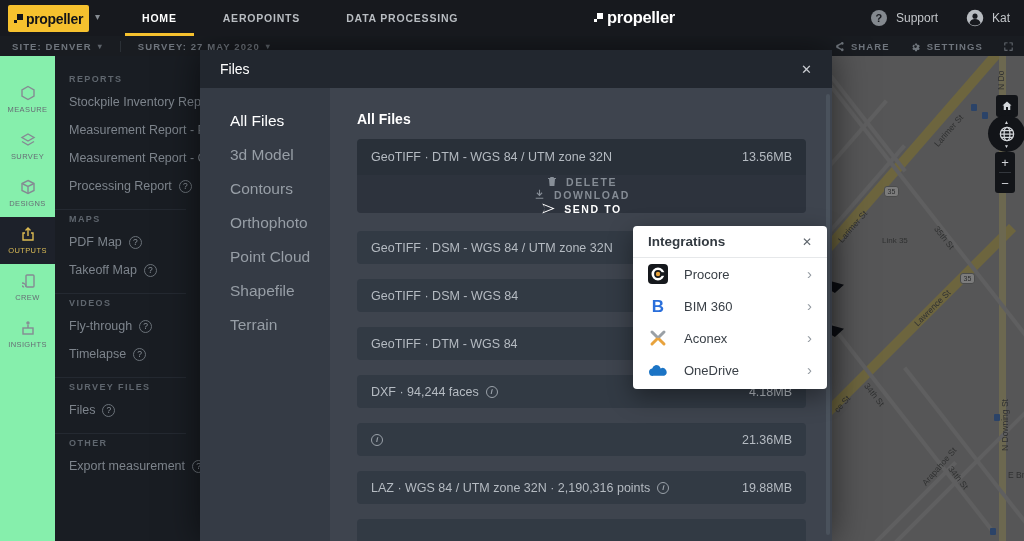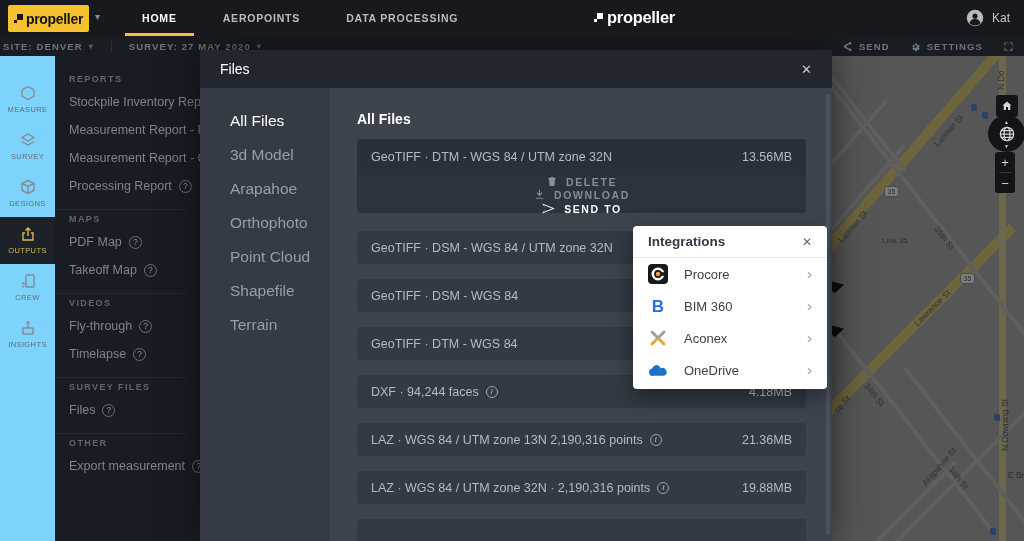--- a/index.html
+++ b/index.html
@@ -29,28 +29,28 @@
   .q-circle{width:16px;height:16px;border-radius:50%;background:#84898f;color:#17191e;font-size:11px;font-weight:bold;
     display:flex;align-items:center;justify-content:center;}
   .q-circle::before{content:"?";}
   .support-label{color:#c3c6ca;font-size:12px;}
   .user-group{position:absolute;right:14px;top:0;height:36px;display:flex;align-items:center;gap:8px;cursor:pointer;}
   .user-label{color:#c3c6ca;font-size:12px;}
 
   
   .toolbar{position:absolute;top:36px;left:0;right:0;height:20px;background:#191c21;z-index:5;
     display:flex;align-items:center;font-size:9.5px;font-weight:bold;letter-spacing:1.1px;color:#6f757d;}
-  .tb-left{display:flex;align-items:center;gap:7px;padding-left:3px;}
+  .tb-left{display:flex;align-items:center;gap:7px;padding-left:12px;}
   .tb-sep{width:1px;height:11px;background:#2b3036;margin:0 10px;}
   .tb-right{margin-left:auto;display:flex;align-items:center;gap:20px;padding-right:10px;}
   .tb-btn{display:flex;align-items:center;gap:6px;cursor:pointer;}
   .tb-caret{font-size:8px;color:#5d636a;}
 
   
-  .sidebar{position:absolute;top:56px;left:0;width:55px;bottom:0;background:#7dd3fc;z-index:6;padding-top:20px;}
+  .sidebar{position:absolute;top:56px;left:0;width:55px;bottom:0;background:#86efac;z-index:6;padding-top:20px;}
   .sb-item{width:55px;height:47px;display:flex;flex-direction:column;align-items:center;justify-content:center;gap:4px;cursor:pointer;}
   .sb-item .sb-label{font-size:7.5px;letter-spacing:0.4px;color:#676d75;}
   .sb-item svg{stroke:#858b93;}
   .sb-item.active{background:#1d212a;}
   .sb-item.active svg{stroke:#dcba52;}
   .sb-item.active .sb-label{color:#d9ba55;}
 
   
   .panel{position:absolute;top:56px;left:55px;width:145px;bottom:0;background:#191d23;z-index:4;
     padding:14px 0 0 14px;overflow:hidden;}
@@ -143,20 +143,24 @@
       <div class="tab">AEROPOINTS</div>
       <div class="tab">DATA PROCESSING</div>
     </div>
     <div class="center-logo">
       <span class="logo-mark white">
           <i></i>
           <i></i>
         </span>
       <span class="clg-text">propeller</span>
     </div>
+    <div class="support-group">
+      <span class="q-circle"></span>
+      <span class="support-label">Support</span>
+    </div>
     <div class="user-group">
       <svg width="18" height="18" viewBox="0 0 24 24">
           <circle cx="12" cy="12" r="11" fill="#b7bbc0"></circle>
           <circle cx="12" cy="9.5" r="3.4" fill="#17191e"></circle>
           <path d="M4.5 19a7.8 7.8 0 0 1 15 0 11 11 0 0 1-15 0z" fill="#17191e"></path>
         </svg>
       <span class="user-label">Kat</span>
     </div>
   </div>
 
@@ -170,21 +174,21 @@
       <div class="tb-btn">
         <span>SURVEY: 27 MAY 2020</span>
         <span class="caret tb-caret"></span>
       </div>
     </div>
     <div class="tb-right">
       <div class="tb-btn">
         <svg width="11" height="11" viewBox="0 0 24 24">
             <path fill="#70767d" d="M18 8a3 3 0 1 0-2.9-3.8L8.6 7.9a3 3 0 1 0 0 8.2l6.5 3.7A3 3 0 1 0 16 17l-6.5-3.7a3 3 0 0 0 0-2.6L16 7a3 3 0 0 0 2 1z"></path>
           </svg>
-        <span>SEND</span>
+        <span>SHARE</span>
       </div>
       <div class="tb-btn">
         <svg width="11" height="11" viewBox="0 0 24 24">
             <path fill="#70767d" d="M19.4 13l2.1-1.2-2-3.5-2.2.6a7 7 0 0 0-1.7-1l-.3-2.3h-4l-.3 2.3a7 7 0 0 0-1.7 1l-2.2-.6-2 3.5L7.1 13a7 7 0 0 0 0 2l-2.1 1.2 2 3.5 2.2-.6a7 7 0 0 0 1.7 1l.3 2.3h4l.3-2.3a7 7 0 0 0 1.7-1l2.2.6 2-3.5L19.4 15a7 7 0 0 0 0-2zM12 15a3 3 0 1 1 0-6 3 3 0 0 1 0 6z"></path>
           </svg>
         <span>SETTINGS</span>
       </div>
       <div class="tb-btn">
         <svg width="11" height="11" viewBox="0 0 24 24">
             <path fill="#70767d" d="M3 3h7v2H5v5H3V3zm18 0v7h-2V5h-5V3h7zM3 21v-7h2v5h5v2H3zm18 0h-7v-2h5v-5h2v7z"></path>
@@ -388,21 +392,21 @@
       <span class="modal-title">Files</span>
       <span class="icon-close"></span>
     </div>
     <div class="modal-body">
       <div class="modal-nav">
 
           <div class="mnav-item active">All Files</div>
 
           <div class="mnav-item">3d Model</div>
 
-          <div class="mnav-item">Arapahoe</div>
+          <div class="mnav-item">Contours</div>
 
           <div class="mnav-item">Orthophoto</div>
 
           <div class="mnav-item">Point Cloud</div>
 
           <div class="mnav-item">Shapefile</div>
 
           <div class="mnav-item">Terrain</div>
         </div>
       <div class="modal-content">
@@ -468,21 +472,20 @@
               <div class="file-title">
                 <span class="file-label">DXF · 94,244 faces</span>
                 <span class="icon-info"></span>
                 <span class="file-size">4.18MB</span>
               </div>
 
             </div>
 
             <div class="file-card">
               <div class="file-title">
-                <span class="file-label">LAZ · WGS 84 / UTM zone 13N 2,190,316 points</span>
                 <span class="icon-info"></span>
                 <span class="file-size">21.36MB</span>
               </div>
 
             </div>
 
             <div class="file-card">
               <div class="file-title">
                 <span class="file-label">LAZ · WGS 84 / UTM zone 32N · 2,190,316 points</span>
                 <span class="icon-info"></span>

